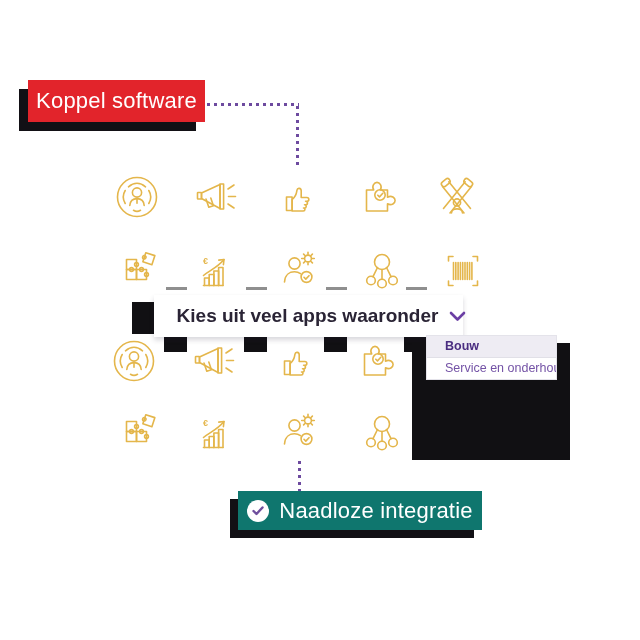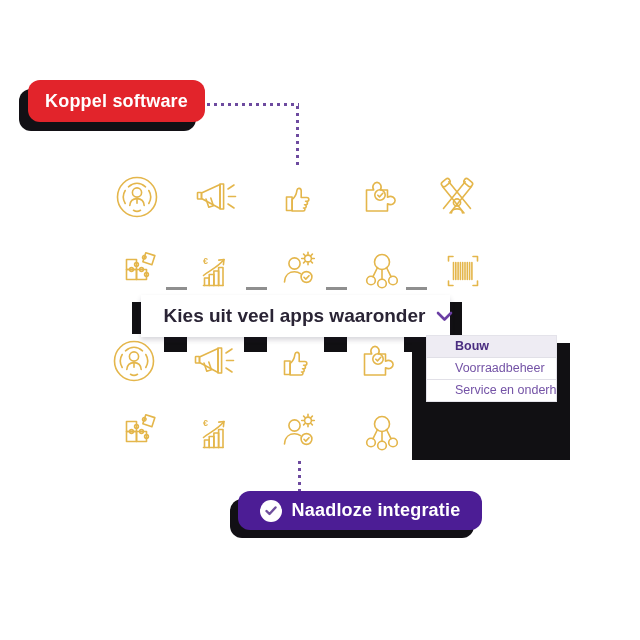--- a/index.html
+++ b/index.html
@@ -7,31 +7,31 @@
     width:640px;height:640px;position:relative;overflow:hidden;
     background:#ffffff;
     font-family:"Liberation Sans", sans-serif;
     -webkit-font-smoothing:antialiased;
   }
   .abs{position:absolute;}
 
   
   .badge{
     display:flex;align-items:center;justify-content:center;gap:10px;
-    color:#fff;font-weight:bold;font-size:18px;letter-spacing:.2px;
-    border-radius:12px;
+    color:#fff;font-weight:normal;font-size:22px;letter-spacing:.2px;
+    border-radius:0;
   }
   .badge-red{
     left:28px;top:80px;width:177px;height:42px;
     background:#e2242b;
     box-shadow:-9px 9px 0 #121015;
   }
   .badge-purple{
     left:238px;top:491px;width:244px;height:39px;
-    background:#4c1d95;
+    background:#0f766e;
     box-shadow:-8px 8px 0 #121015;
   }
   .check-bubble{
     width:22px;height:22px;border-radius:50%;background:#fff;
     display:flex;align-items:center;justify-content:center;flex:0 0 auto;
   }
 
   
   .dot-h{height:3px;background:repeating-linear-gradient(to right,#6d4a9f 0 3px,transparent 3px 7px);}
   .dot-v{width:3px;background:repeating-linear-gradient(to bottom,#6d4a9f 0 3px,transparent 3px 7px);}
@@ -40,35 +40,35 @@
   .dash{width:21px;height:3px;background:#8f8f8f;}
 
   
   .black-rect{background:#111013;}
 
   
   .icon-card{background:#ffffff;}
 
   
   .select-bar{
-    left:141px;top:295px;width:309px;height:42px;background:#ffffff;
+    left:154px;top:295px;width:309px;height:42px;background:#ffffff;
     display:flex;align-items:center;justify-content:center;gap:11px;
     box-shadow:0 3px 5px rgba(40,35,60,.18);
     cursor:pointer;
   }
   .select-bar .lbl{font-size:19px;font-weight:600;color:#2a2435;white-space:nowrap;padding-left:26px;}
 
   
   .menu{
     left:426px;top:335px;width:131px;background:#ffffff;
     border:1px solid #e4e3ea;box-sizing:border-box;
   }
   .menu .item{
     height:21px;line-height:21px;font-size:12.5px;color:#7453a6;
-    padding-left:28px;border-top:1px solid #e1e0e7;cursor:pointer;
+    padding-left:18px;border-top:1px solid #e1e0e7;cursor:pointer;
     white-space:nowrap;overflow:hidden;
   }
   .menu .item:first-child{border-top:none;}
   .menu .item.selected{background:#eeecf3;color:#4a2d80;font-weight:bold;}
 
   
   .gicon{position:absolute;width:48px;height:48px;stroke:#e4b64b;fill:none;
     stroke-width:1.6;stroke-linecap:round;stroke-linejoin:round;}
 </style>
 </head>
@@ -225,21 +225,20 @@
 <div class="abs select-bar">
   <span class="lbl">Kies uit veel apps waaronder</span>
   <svg width="17" height="11" viewBox="0 0 17 11" style="flex:0 0 auto">
     <path d="M2 2 L8.5 8.5 L15 2" fill="none" stroke="#6b3fa4" stroke-width="2.6" stroke-linecap="round" stroke-linejoin="round"></path>
   </svg>
 </div>
 
 <div class="abs black-rect" style="left:412px;top:343px;width:158px;height:117px"></div>
 <div class="abs menu" id="menu">
     <div class="item selected">Bouw</div>
-    <div class="item">Voorraadbeheer</div>
     <div class="item">Service en onderhoud</div>
   </div>
 
 <div class="abs dot-h" style="left:207px;top:103px;width:92px"></div>
 <div class="abs dot-v" style="left:296px;top:106px;height:59px"></div>
 <div class="abs dot-v" style="left:298px;top:461px;height:30px"></div>
 
 <div class="abs badge badge-red">
   <span>Koppel software</span>
 </div>

